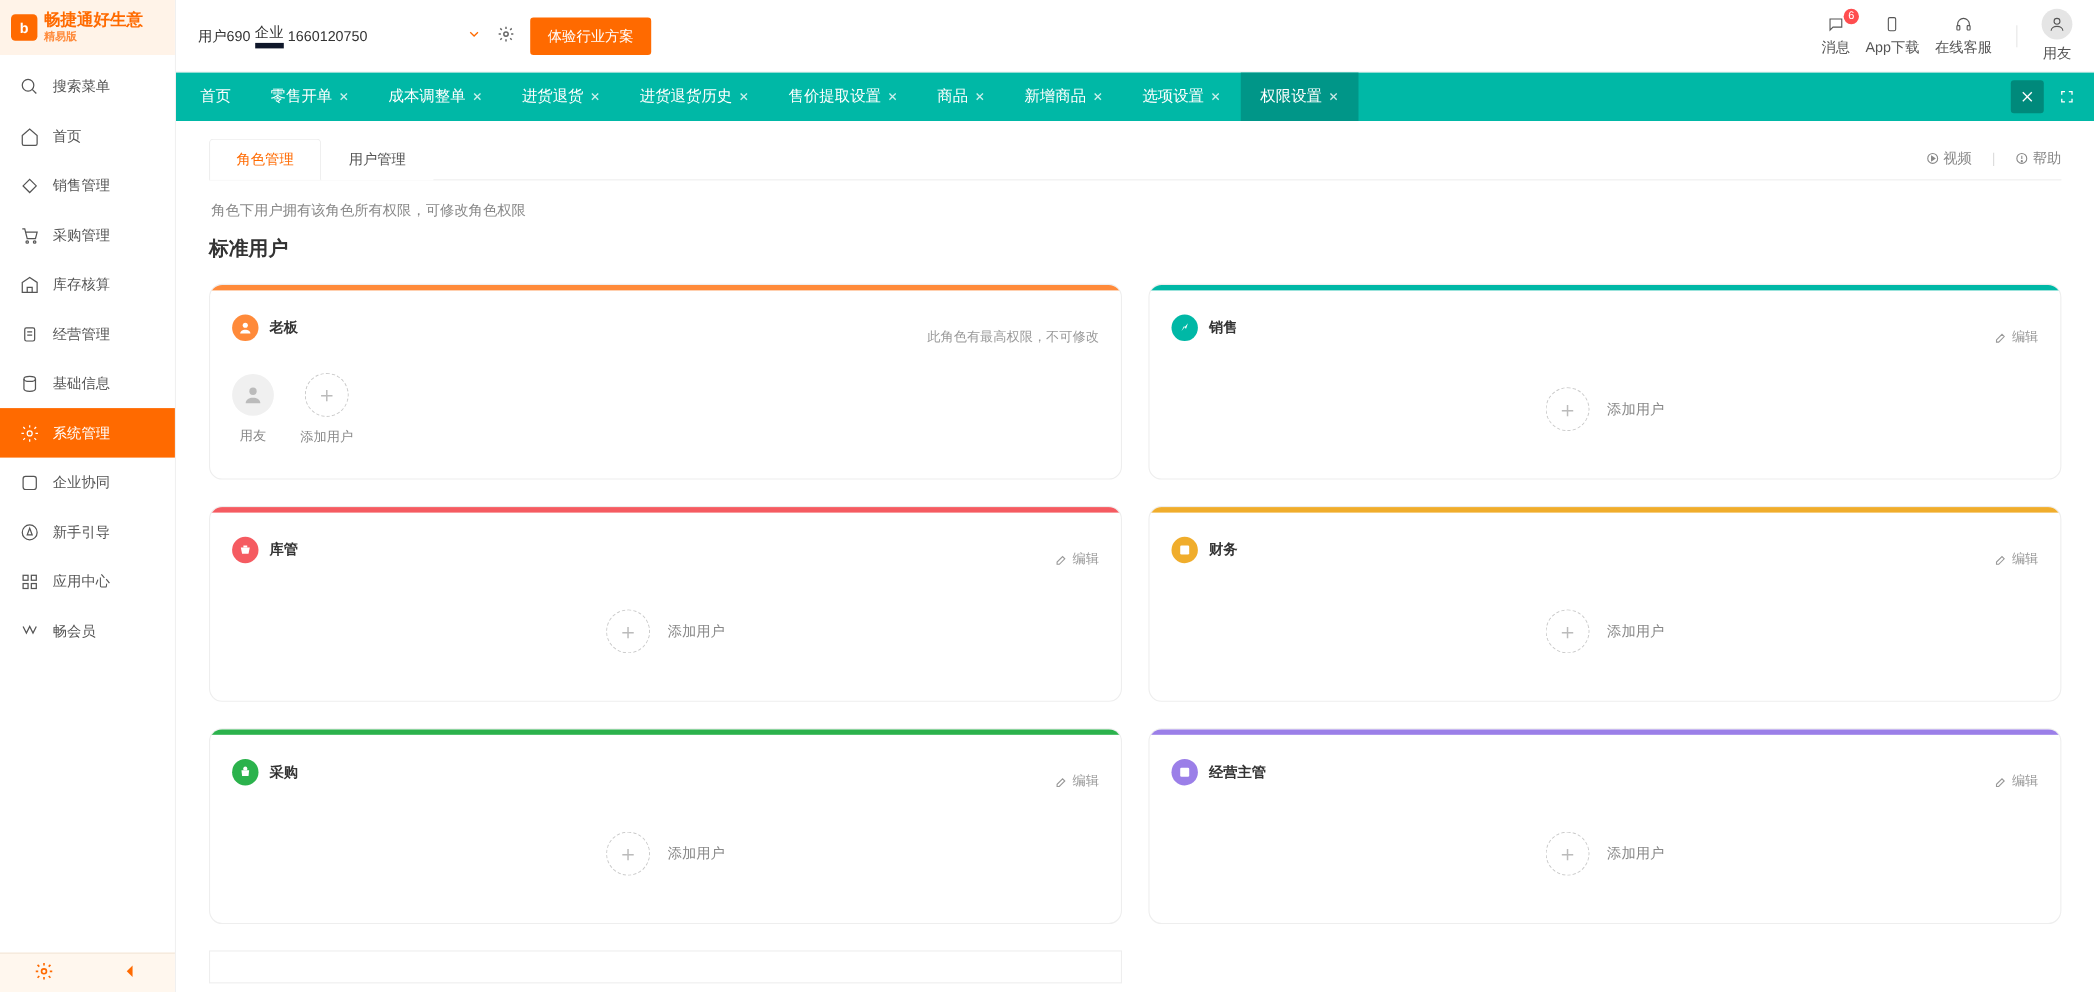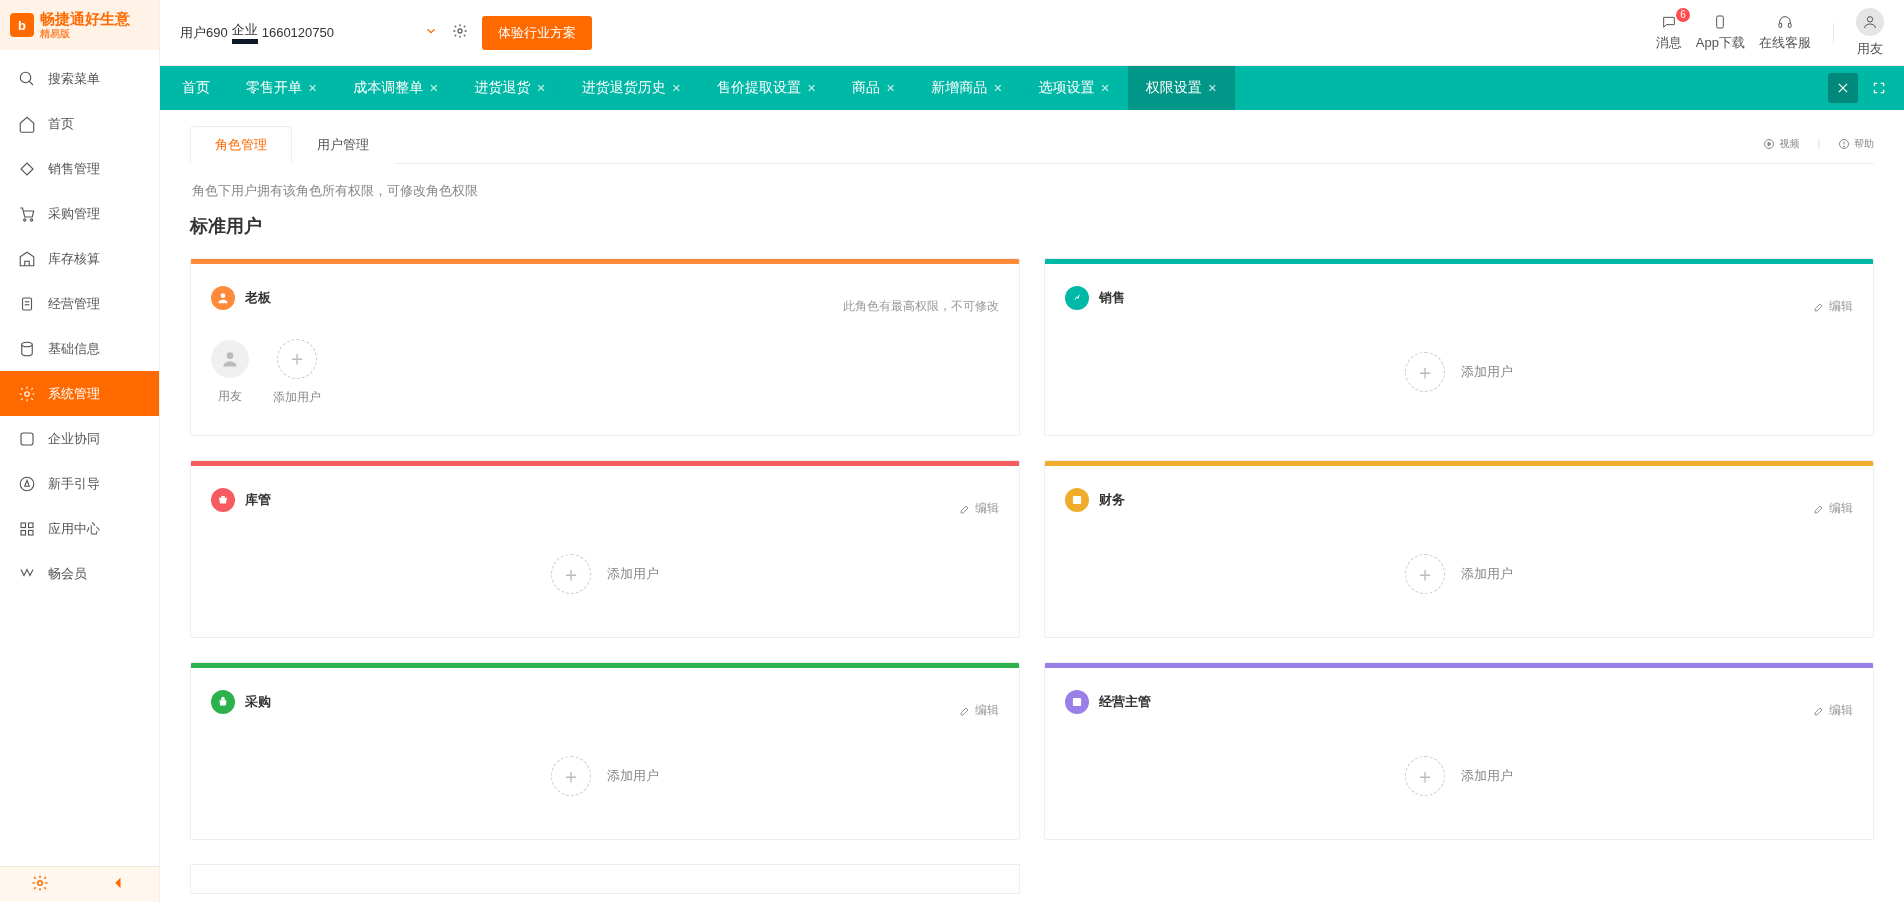--- a/index.html
+++ b/index.html
@@ -44,28 +44,28 @@
   .tab .close { font-size:11px; opacity:.8; }
   .tab-end { margin-left:auto; display:flex; align-items:center; gap:6px; padding-right:10px;}
   .tab-end .end-btn { width:30px; height:30px; display:flex; align-items:center; justify-content:center; color:#fff; cursor:pointer; border-radius:3px;}
   .tab-end .end-btn.dark { background:#00897b; }
 
   
   .content { flex:1; background:#fff; padding:14px 30px 0 30px; overflow:auto; }
   .inner-tabs { display:flex; align-items:center; height:40px; border-bottom:1px solid #eee; gap:0; position:relative;}
   .inner-tab { padding:0 24px; height:38px; display:flex; align-items:center; cursor:pointer; color:#555; border:1px solid transparent; border-bottom:none; position:relative; top:1px; background:#fff;}
   .inner-tab.active { color:#ff6a00; border-color:#eee; border-top:1px solid #eee; border-radius:4px 4px 0 0; border-bottom:1px solid #fff;}
-  .inner-tabs .right-links { margin-left:auto; display:flex; gap:18px; color:#888; font-size:10px;}
+  .inner-tabs .right-links { margin-left:auto; display:flex; gap:18px; color:#888; font-size:13px;}
   .inner-tabs .right-links span{ display:flex; align-items:center; gap:4px; cursor:pointer;}
 
   .desc { color:#888; font-size:13px; margin:18px 0 14px 2px;}
   .section-title { font-size:18px; color:#333; margin-bottom:20px;}
 
   .card-grid { display:grid; grid-template-columns: 1fr 1fr; gap:24px; padding-bottom:30px;}
-  .role-card { border:1px solid #eee; border-radius:2px; position:relative; overflow:hidden; background:#fff;}
+  .role-card { border:1px solid #eee; border-radius:12px; position:relative; overflow:hidden; background:#fff;}
   .role-card .bar { height:5px; width:100%; }
   .role-card .card-head { display:flex; align-items:center; padding:16px 20px 10px 20px; gap:10px;}
   .role-card .role-icon { width:24px; height:24px; border-radius:50%; display:flex; align-items:center; justify-content:center; color:#fff; }
   .role-card .role-icon svg { width:14px; height:14px; fill:#fff; }
   .role-card .role-name { font-weight:600; color:#333;}
   .role-card .head-right { margin-left:auto; color:#999; font-size:12px; display:flex; align-items:center; gap:4px; cursor:pointer;margin-top:18px;}
   .role-card .head-right.static { cursor:default;}
   .role-card .card-body { padding:10px 20px 26px 20px; display:flex; align-items:center; gap:24px; min-height:110px;}
   .role-card .card-body.center { justify-content:center; }
   .user-col { display:flex; flex-direction:column; align-items:center; gap:10px; color:#888; font-size:12px;}

